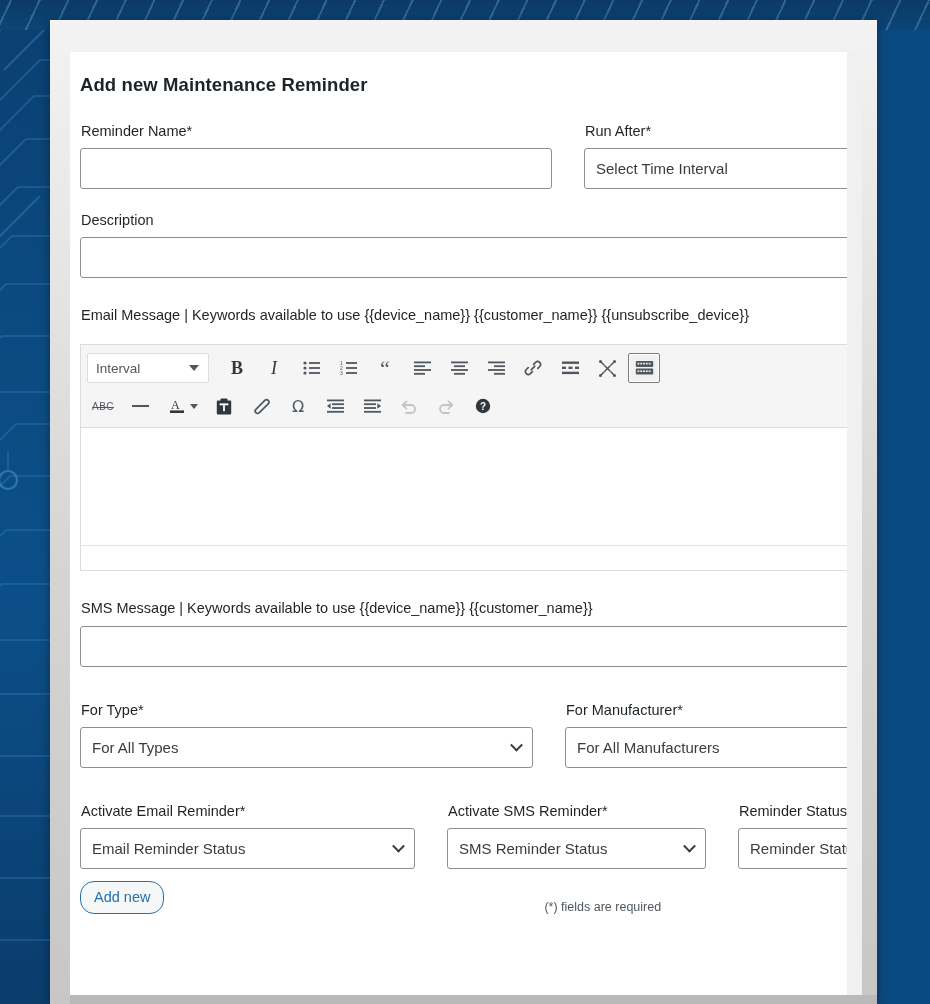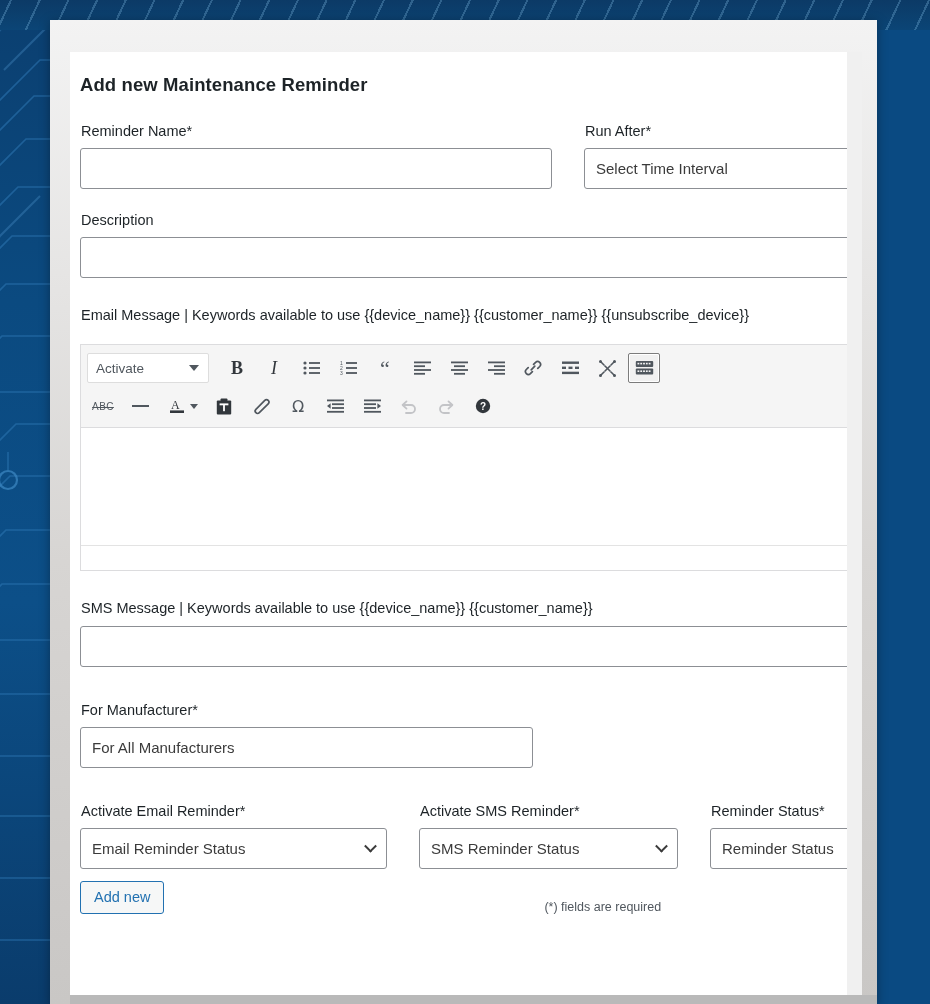--- a/index.html
+++ b/index.html
@@ -207,21 +207,21 @@
     align-items: flex-start;
     margin-top: 12px;
     width: 1070px;
   }
   .btn-add {
     font-family: "Liberation Sans", sans-serif;
     font-size: 14.5px;
     color: #2271b1;
     background: #f6f7f7;
     border: 1px solid #2271b1;
-    border-radius: 3px;
+    border-radius: 14px;
     padding: 6px 13px;
     height: 33px;
     cursor: pointer;
     line-height: 1;
   }
   .required-note {
     font-size: 12.5px;
     color: #50575e;
     margin-left: 380px;
     margin-top: 19px;
@@ -290,21 +290,21 @@
       </div>
 
       <div class="col mt-28">
         <label class="field-label">Email Message | Keywords available to use {{device_name}} {{customer_name}} {{unsubscribe_device}}</label>
 
         <div class="editor-wrap">
           <div class="editor-toolbar">
 
             <div class="tb-row">
               <div class="tb-select">
-                <span>Activate</span>
+                <span>Interval</span>
                 <span class="tri"></span>
               </div>
 
               <div class="tb-btn">
                 <span style="font-weight:bold;font-family:'Liberation Serif',serif;font-size:18px;color:#32373c;">B</span>
               </div>
               <div class="tb-btn">
                 <span style="font-style:italic;font-family:'Liberation Serif',serif;font-size:18px;color:#32373c;">I</span>
               </div>
               <div class="tb-btn">
@@ -504,32 +504,39 @@
         </div>
       </div>
 
       <div class="col mt-28">
         <label class="field-label">SMS Message | Keywords available to use {{device_name}} {{customer_name}}</label>
         <input class="text-input w-full" type="text" style="">
       </div>
 
       <div class="row mt-34">
         <div class="col">
+          <label class="field-label">For Type*</label>
+          <div class="select-box" style="width:453px;">
+            <span>For All Types</span>
+            <span class="caret"></span>
+          </div>
+        </div>
+        <div class="col">
           <label class="field-label">For Manufacturer*</label>
           <div class="select-box" style="width:453px;">
             <span>For All Manufacturers</span>
 
           </div>
         </div>
       </div>
 
       <div class="row mt-34" style="gap:32px;">
         <div class="col">
           <label class="field-label">Activate Email Reminder*</label>
-          <div class="select-box" style="width:307px;">
+          <div class="select-box" style="width:335px;">
             <span>Email Reminder Status</span>
             <span class="caret"></span>
           </div>
         </div>
         <div class="col">
           <label class="field-label">Activate SMS Reminder*</label>
           <div class="select-box" style="width:259px;">
             <span>SMS Reminder Status</span>
             <span class="caret"></span>
           </div>

